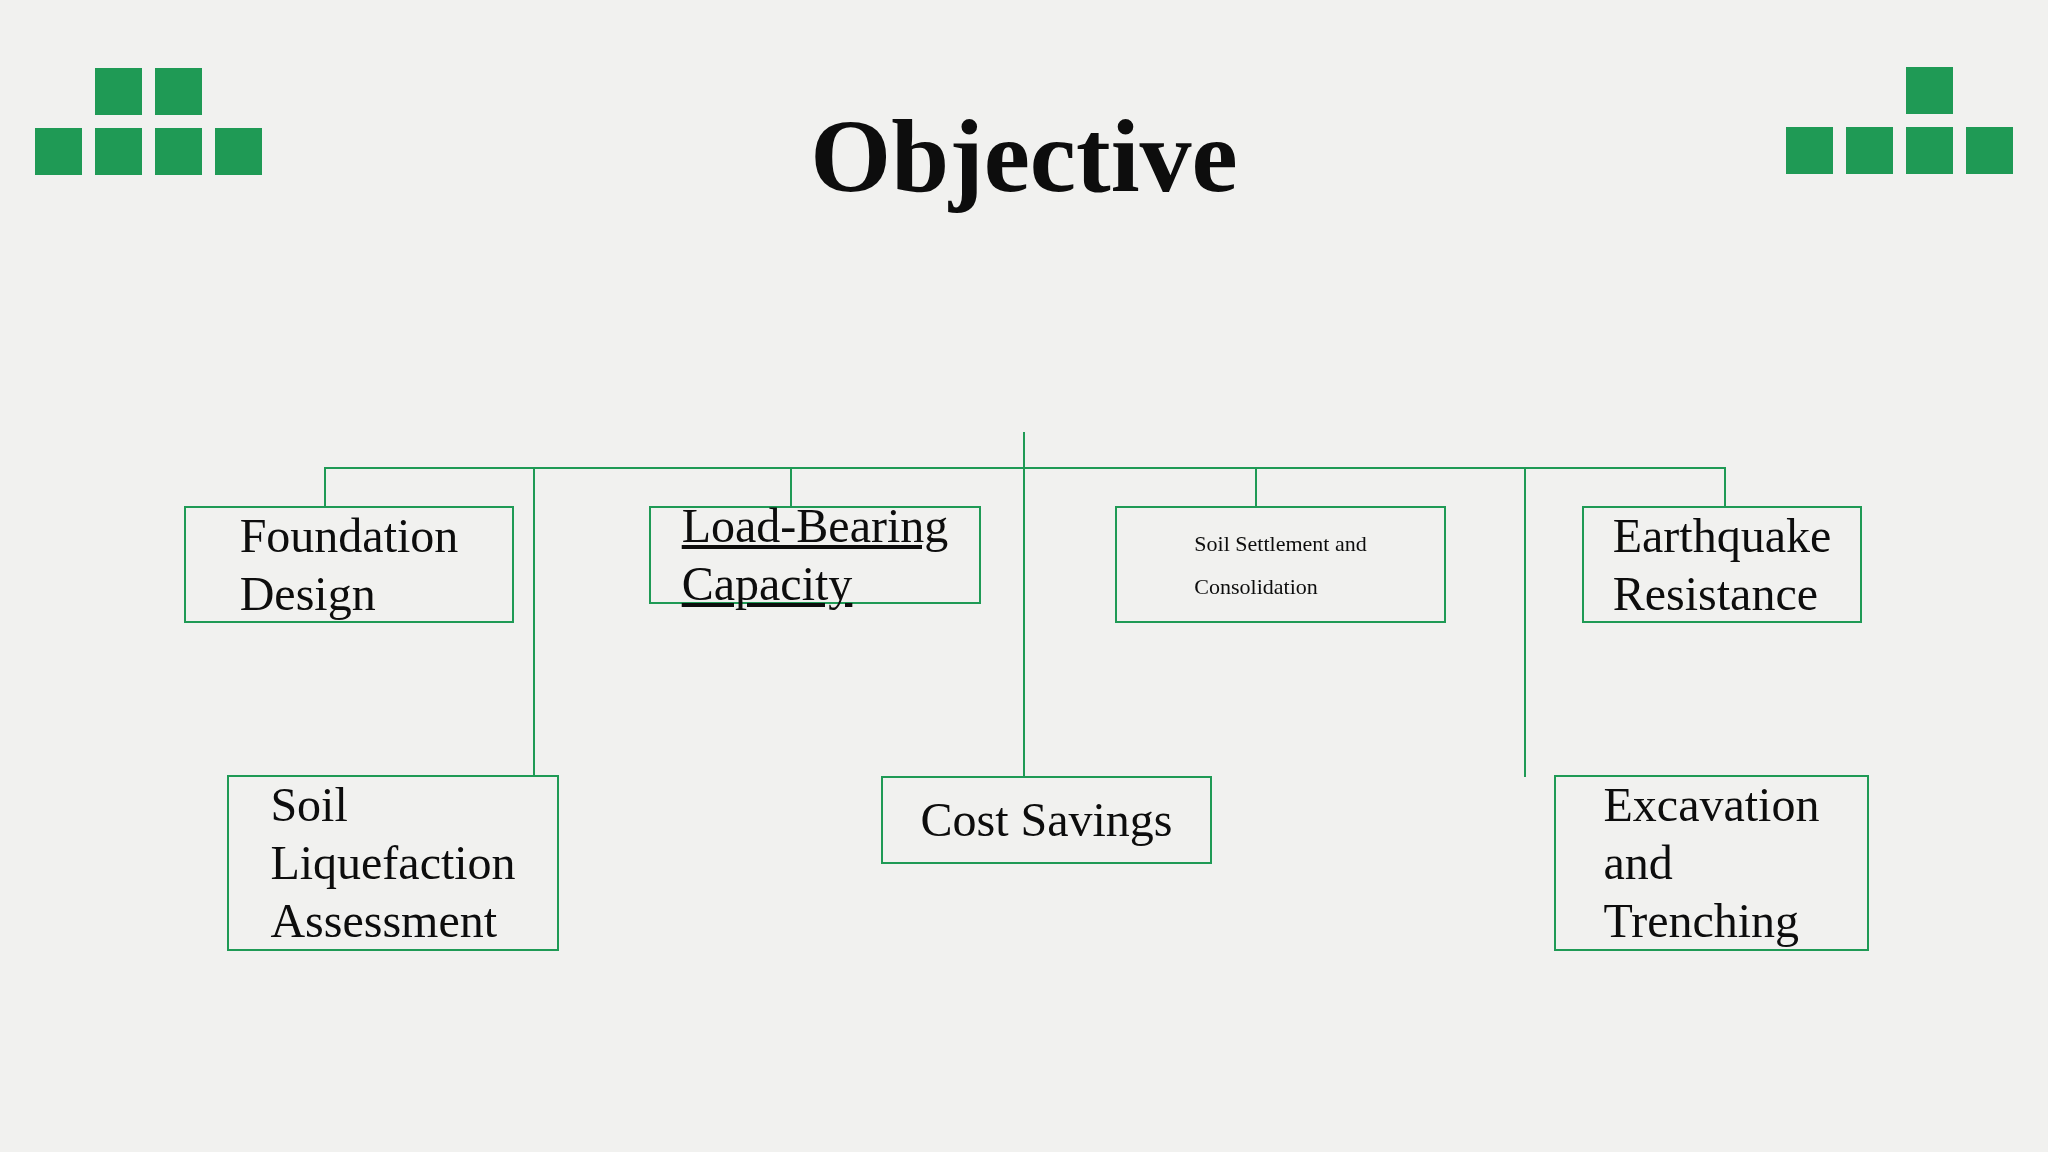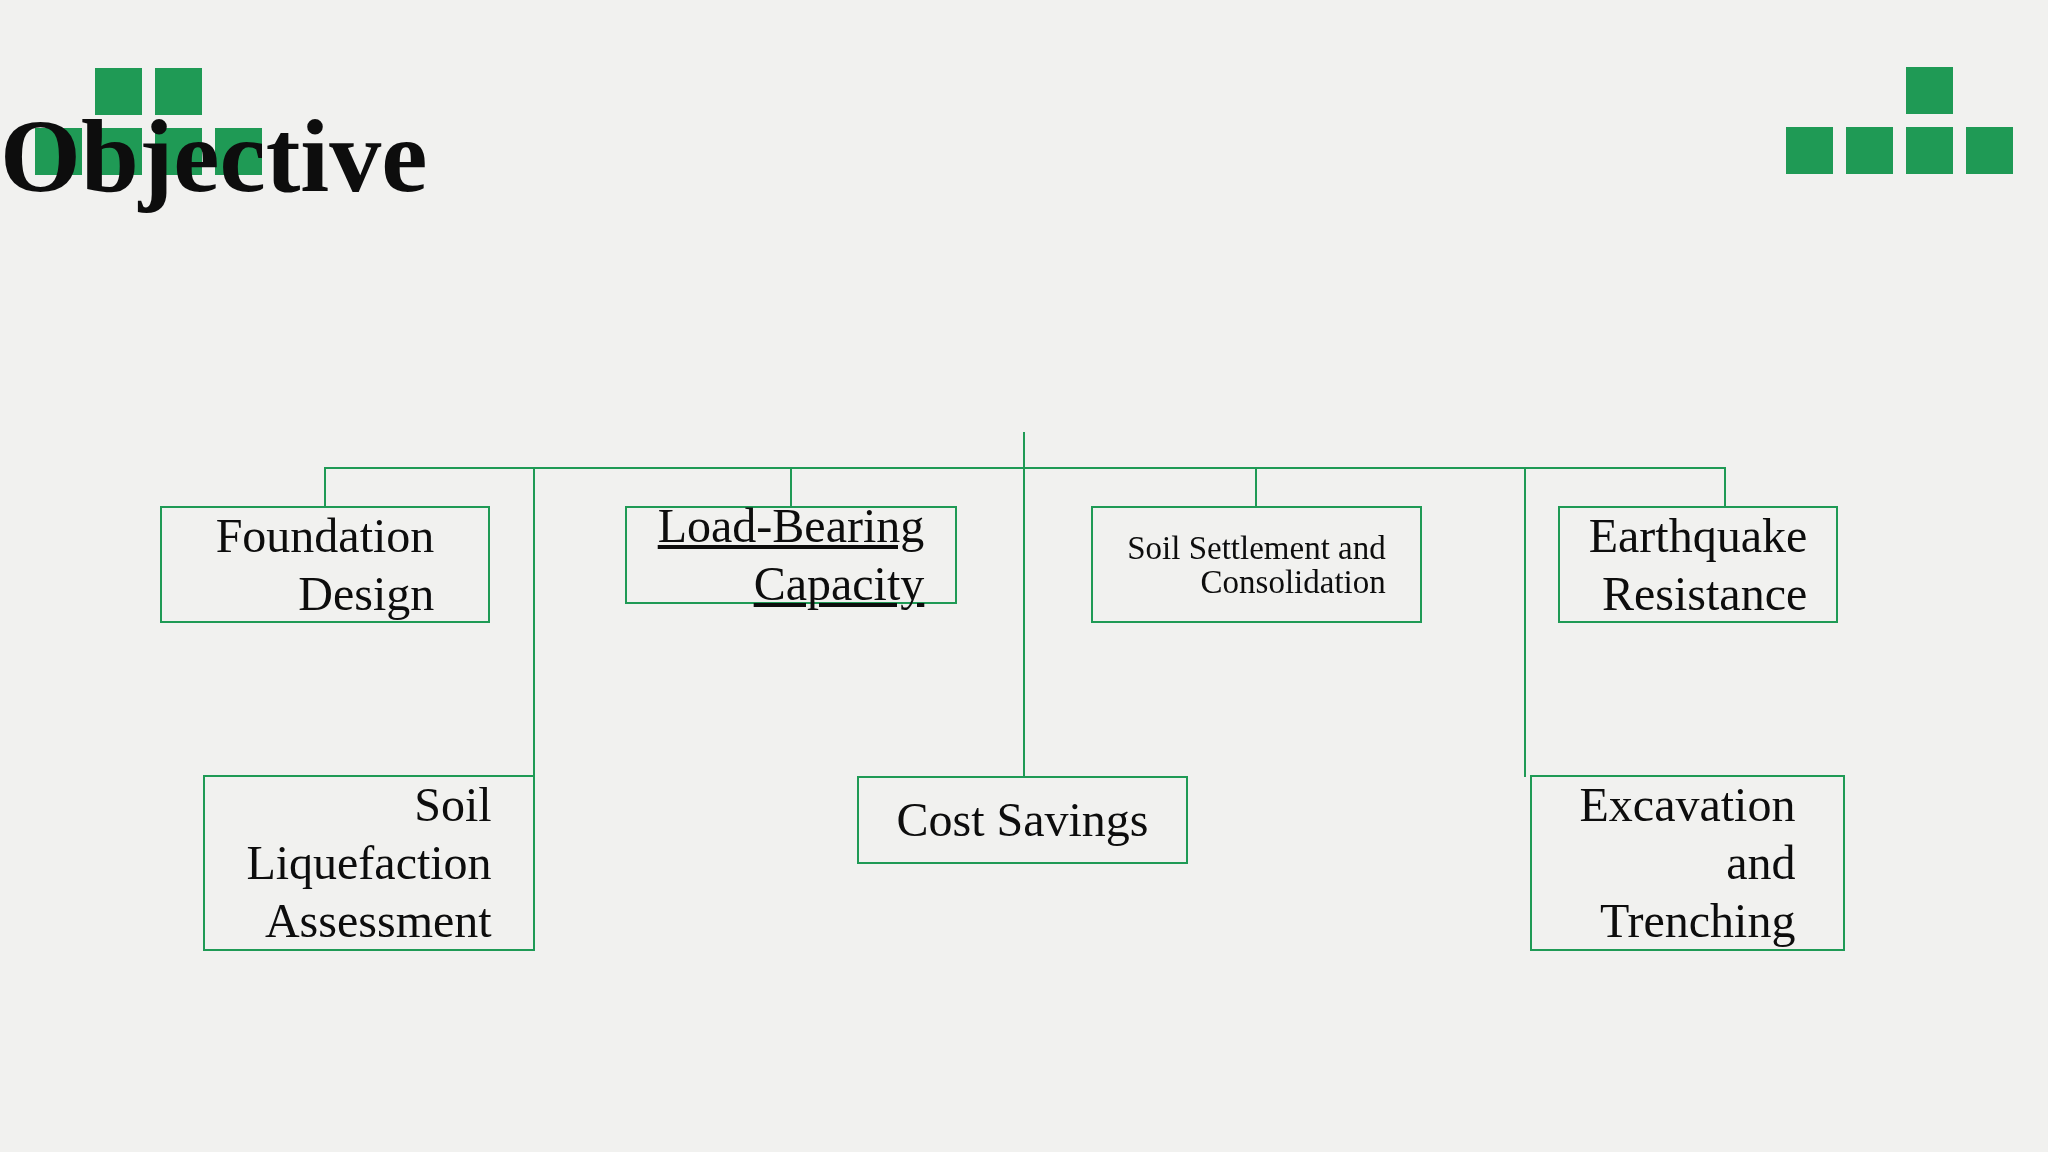--- a/index.html
+++ b/index.html
@@ -17,20 +17,21 @@
     width: 2048px; height: 1152px;
     background: var(--bg);
     font-family: "Liberation Serif", serif;
     overflow: hidden;
   }
 
   .slide-title {
     position: absolute;
     top: 104px; left: 0;
     width: 100%;
+    text-align: center;
     font-size: 104px;
     font-weight: bold;
     color: var(--text);
     line-height: 1.0;
   }
 
   .sq {
     position: absolute;
     width: 47px; height: 47px;
     background: var(--accent);
@@ -40,29 +41,30 @@
     position: absolute;
     background: var(--accent);
   }
 
   .node {
     position: absolute;
     border: 2px solid var(--accent);
     display: flex;
     align-items: center;
     justify-content: center;
-    text-align: right;
+    text-align: left;
     white-space: pre-line;
     color: var(--text);
     font-size: 48px;
     line-height: 58px;
+    margin-left: 24px;
   }
   .node.small {
-    font-size: 33px;
-    line-height: 34px;
+    font-size: 22px;
+    line-height: 43px;
   }
 </style>
 </head>
 <body>
 
 <div class="stage">
 
   <div>
     <div class="sq" style="left:95px;  top:68px;"></div>
     <div class="sq" style="left:155px; top:68px;"></div>

